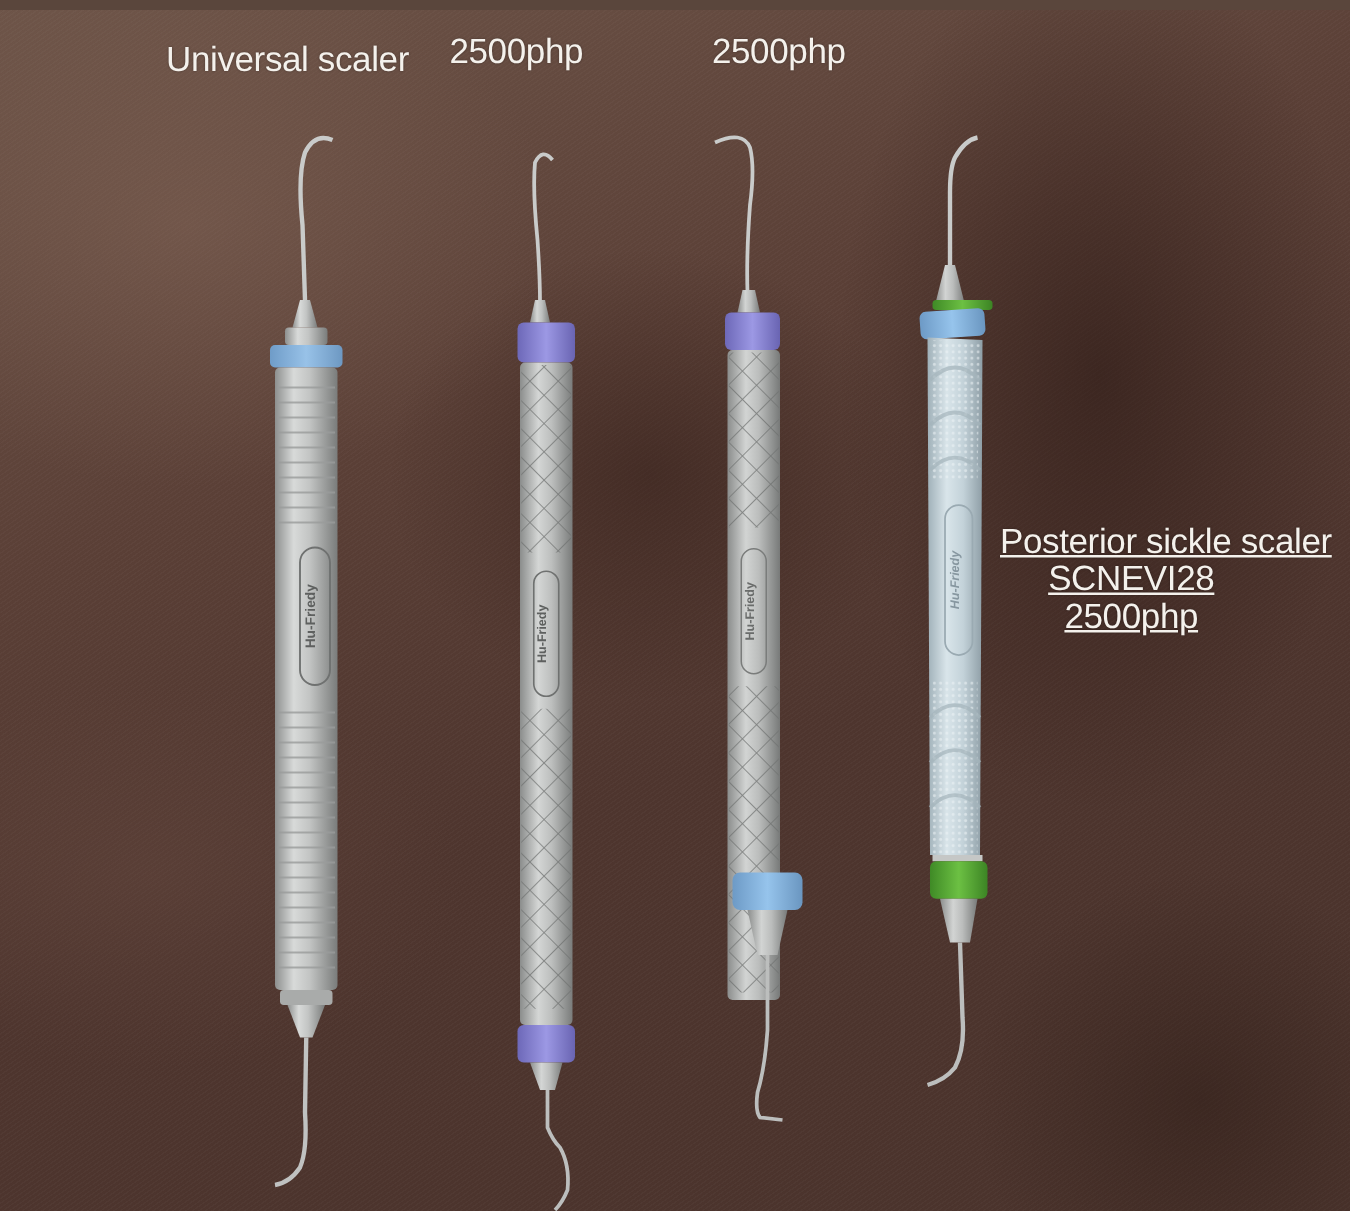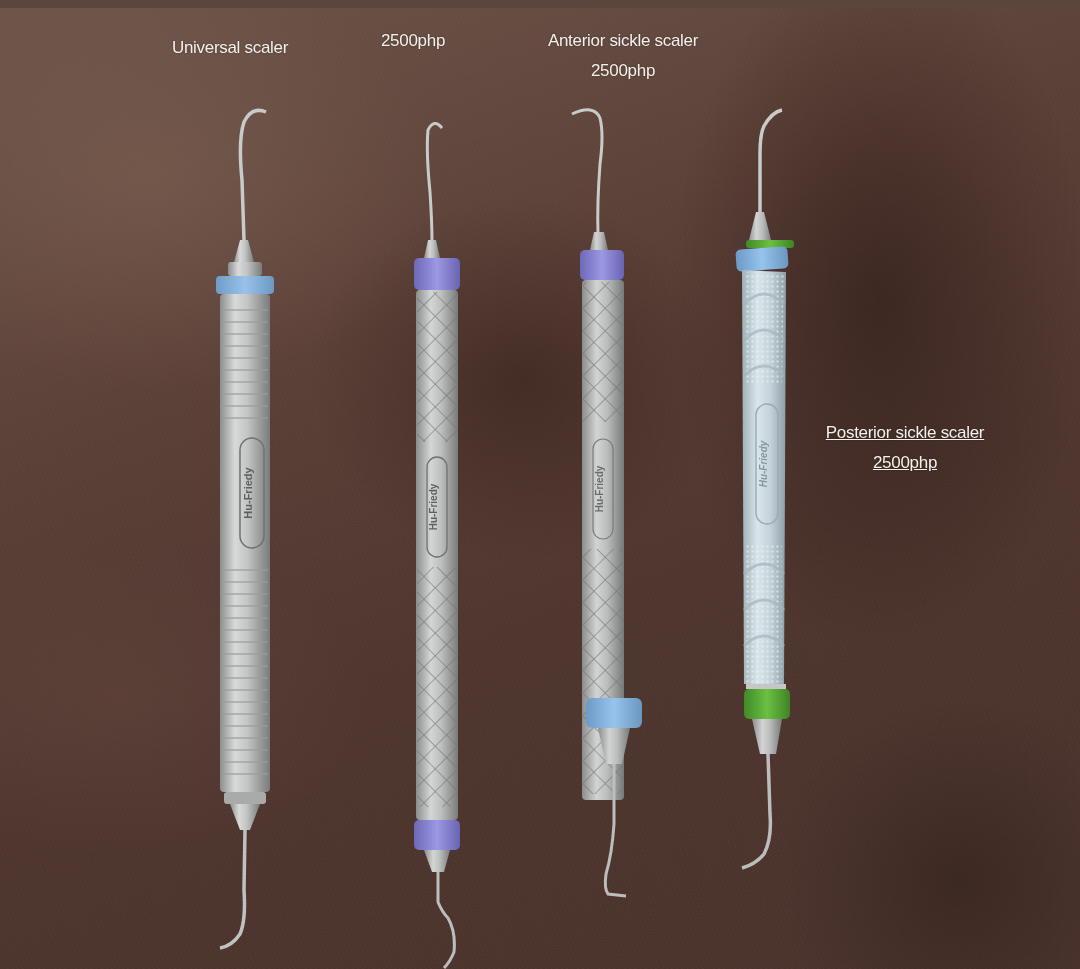--- a/index.html
+++ b/index.html
@@ -21,21 +21,21 @@
     }
     .topstrip {
       position: absolute; left: 0; top: 0; width: 1080px; height: 8px;
       background: #5a463c;
     }
     .label {
       position: absolute;
       color: #f4f1ec;
       text-align: center;
       font-family: "Liberation Sans", sans-serif;
-      font-size: 17px;
+      font-size: 28px;
       line-height: 30px;
       letter-spacing: -0.3px;
       text-shadow: 0 0 2px rgba(0,0,0,0.35);
       white-space: nowrap;
     }
     .label span { display: block; }
     .instrument { position: absolute; }
     svg { display: block; overflow: visible; }
   </style>
 </head>
@@ -46,26 +46,26 @@
 
 <div class="label" style="left:130px; top:33px; width:200px;">
   <span>Universal scaler</span>
 </div>
 
 <div class="label" style="left:318px; top:26px; width:190px;">
   <span>2500php</span>
 </div>
 
 <div class="label" style="left:518px; top:26px; width:210px;">
-  <span>Anterior sickle scaler</span>
   <span>2500php</span>
 </div>
 
 <div class="label" style="left:800px; top:418px; width:210px;text-decoration:underline;">
   <span>Posterior sickle scaler</span>
+  <span>SCNEVI28</span>
   <span>2500php</span>
 </div>
 
 <div class="instrument" style="left:180px; top:100px; width:120px; height:860px;">
   <svg width="120" height="860" viewBox="0 0 120 860">
     <defs>
       <linearGradient id="steel1" x1="0" x2="1" y1="0" y2="0">
         <stop offset="0" stop-color="#8d8f8e"></stop>
         <stop offset="0.3" stop-color="#d8dad9"></stop>
         <stop offset="0.55" stop-color="#c3c5c4"></stop>

